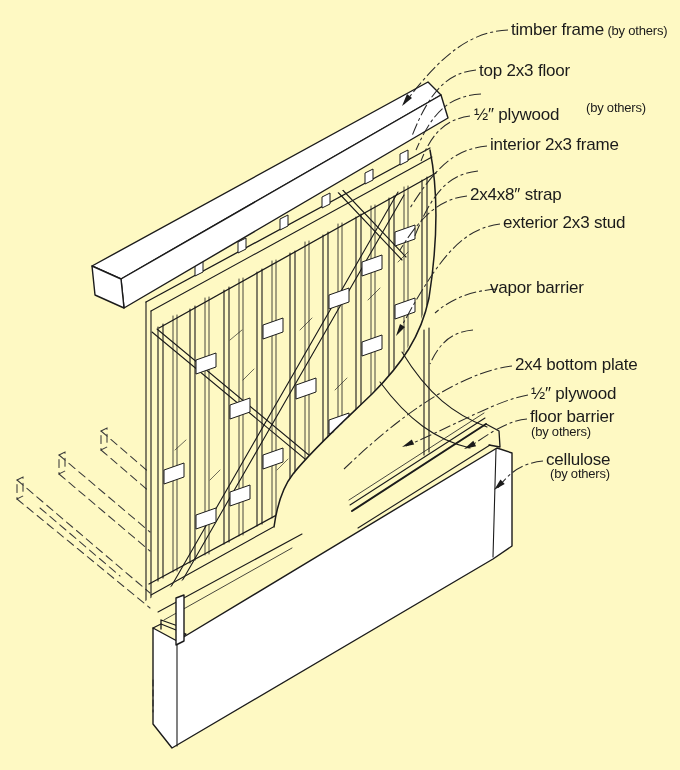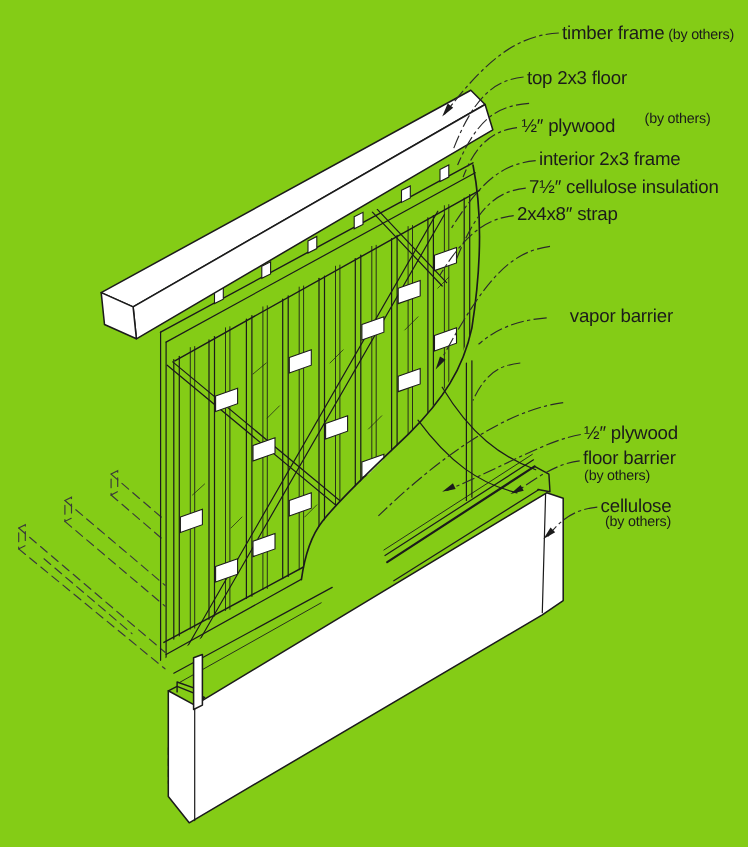--- a/index.html
+++ b/index.html
@@ -1,16 +1,16 @@
 <!DOCTYPE html>
 <html><head>
 <meta charset="utf-8">
 <style>
   html,body{margin:0;padding:0;background:#fff;}
-  .stage{position:relative;width:680px;height:770px;background:#84cc16;overflow:hidden;
+  .stage{position:relative;width:680px;height:770px;background:#fef9c3;overflow:hidden;
          font-family:"Liberation Sans", sans-serif;color:#1b1b1b;}
   .stage svg{position:absolute;left:0;top:0;}
   .callout{position:absolute;font-size:17px;letter-spacing:-0.2px;line-height:1.05;white-space:nowrap;}
   .callout .by{font-size:13px;}
   .callout.sub{font-size:13px;}
   .ink{stroke:#1b1b1b;fill:none;stroke-width:1.3;stroke-linecap:round;stroke-linejoin:round;}
   .thin{stroke:#1b1b1b;fill:none;stroke-width:0.8;stroke-linecap:round;}
   .mid{stroke:#1b1b1b;fill:none;stroke-width:1.1;stroke-linecap:round;}
   .white{fill:#ffffff;stroke:#1b1b1b;stroke-width:1.4;stroke-linejoin:round;}
   .blockq{fill:#ffffff;stroke:#1b1b1b;stroke-width:1;}
@@ -206,21 +206,22 @@
     <polygon class="arrow" points="464,449 476.1,446.2 473.3,440.8"></polygon>
     <polygon class="arrow" points="494,490 504.7,483.9 500.5,479.5"></polygon>
   </g>
 </svg>
 
 <div class="callout" style="left:511px;top:21px"><span>timber frame</span><span class="by"> (by others)</span></div>
 <div class="callout" style="left:479px;top:62px"><span>top 2x3 floor</span></div>
 <div class="callout sub" style="left:586px;top:101px"><span>(by others)</span></div>
 <div class="callout" style="left:474px;top:106px"><span>½″ plywood</span></div>
 <div class="callout" style="left:490px;top:136px"><span>interior 2x3 frame</span></div>
-<div class="callout" style="left:481px;top:161px"><span>7½″ cellulose insulation</span></div>
 <div class="callout" style="left:470px;top:186px"><span>2x4x8″ strap</span></div>
-<div class="callout" style="left:518px;top:279px"><span>vapor barrier</span></div>
+<div class="callout" style="left:503px;top:214px"><span>exterior 2x3 stud</span></div>
+<div class="callout" style="left:490px;top:279px"><span>vapor barrier</span></div>
+<div class="callout" style="left:515px;top:356px"><span>2x4 bottom plate</span></div>
 <div class="callout" style="left:531px;top:385px"><span>½″ plywood</span></div>
 <div class="callout" style="left:530px;top:408px"><span>floor barrier</span></div>
 <div class="callout sub" style="left:531px;top:425px"><span>(by others)</span></div>
 <div class="callout" style="left:546px;top:451px"><span>cellulose</span></div>
 <div class="callout sub" style="left:550px;top:467px"><span>(by others)</span></div>
 </div>
 
 </body></html>

